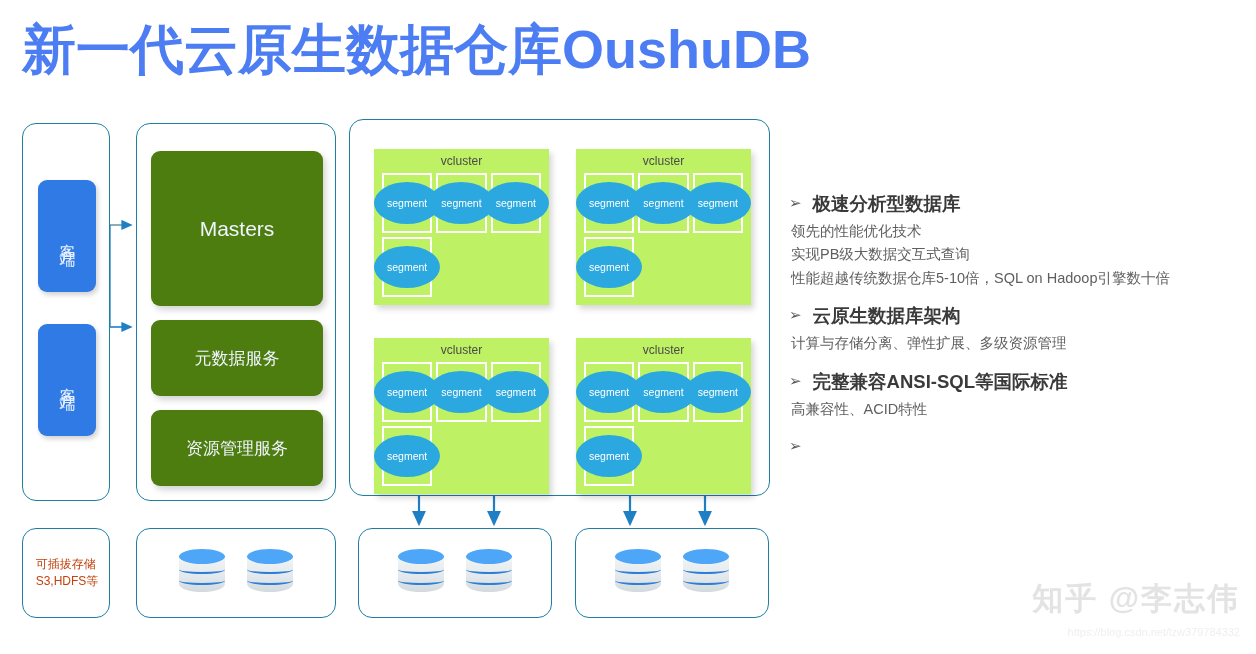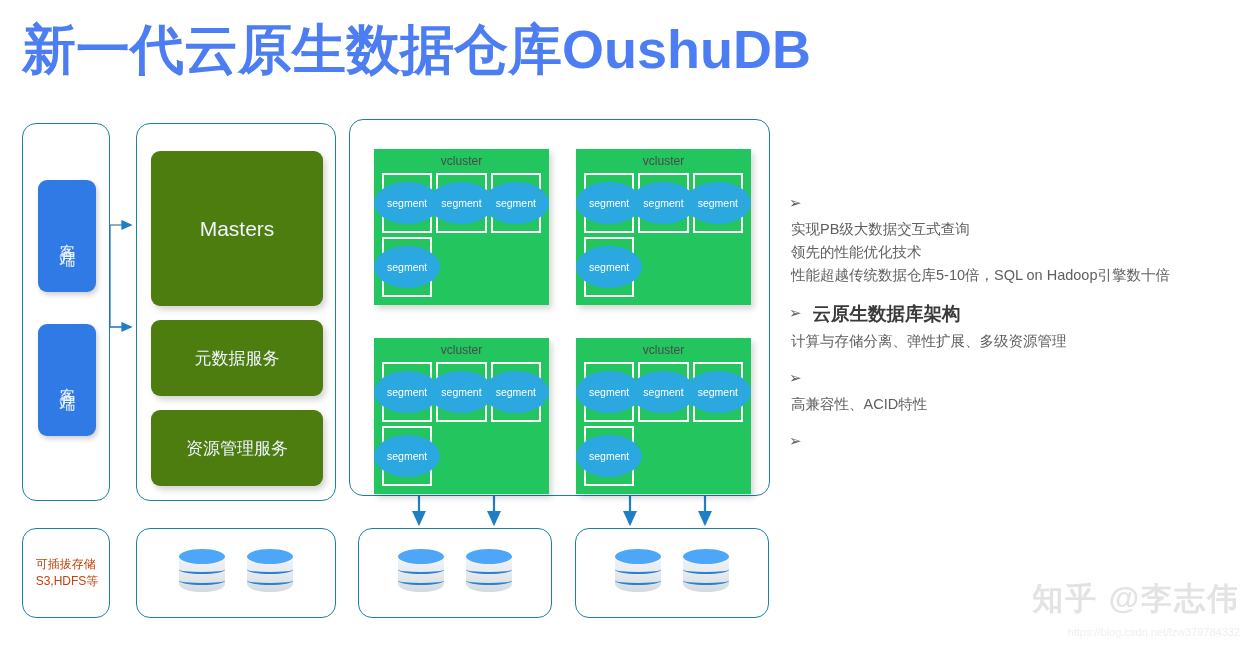--- a/index.html
+++ b/index.html
@@ -54,21 +54,21 @@
   }
   #masters-box   { top: 27px;  height: 155px; font-size: 21px; }
   #metadata-box  { top: 196px; height: 76px;  font-size: 17px; }
   #resource-box  { top: 286px; height: 76px;  font-size: 17px; }
 
   
   #vcluster-panel { left: 349px; top: 119px; width: 421px; height: 377px; }
   .vcluster {
     position: absolute;
     width: 175px; height: 156px;
-    background: #22c55e;
+    background: #bef264;
     box-shadow: 3px 4px 6px rgba(0,0,0,0.16);
   }
   #vc-0 { left: 24px;  top: 29px;  }
   #vc-1 { left: 226px; top: 29px;  }
   #vc-2 { left: 24px;  top: 218px; }
   #vc-3 { left: 226px; top: 218px; }
   .vcluster-label {
     position: absolute; top: 5px; left: 0; width: 100%;
     text-align: center; font-size: 12px; color: #4a4a4a;
   }
@@ -324,41 +324,43 @@
         <div class="db-ring db-ring-2"></div>
       </div>
     </div>
   </div>
 
   <div id="features">
 
     <div class="feature">
       <div class="feature-head">
         <span class="bullet-glyph">➢</span>
+        <span>极速分析型数据库</span>
       </div>
       <div class="feature-lines">
+        <div class="feature-line">领先的性能优化技术</div>
         <div class="feature-line">实现PB级大数据交互式查询</div>
-        <div class="feature-line">领先的性能优化技术</div>
         <div class="feature-line">性能超越传统数据仓库5-10倍，SQL on Hadoop引擎数十倍</div>
       </div>
     </div>
 
     <div class="feature">
       <div class="feature-head">
         <span class="bullet-glyph">➢</span>
         <span>云原生数据库架构</span>
       </div>
       <div class="feature-lines">
         <div class="feature-line">计算与存储分离、弹性扩展、多级资源管理</div>
       </div>
     </div>
 
     <div class="feature">
       <div class="feature-head">
         <span class="bullet-glyph">➢</span>
+        <span>完整兼容ANSI-SQL等国际标准</span>
       </div>
       <div class="feature-lines">
         <div class="feature-line">高兼容性、ACID特性</div>
       </div>
     </div>
 
     <div class="feature">
       <div class="feature-head">
         <span class="bullet-glyph">➢</span>
       </div>

